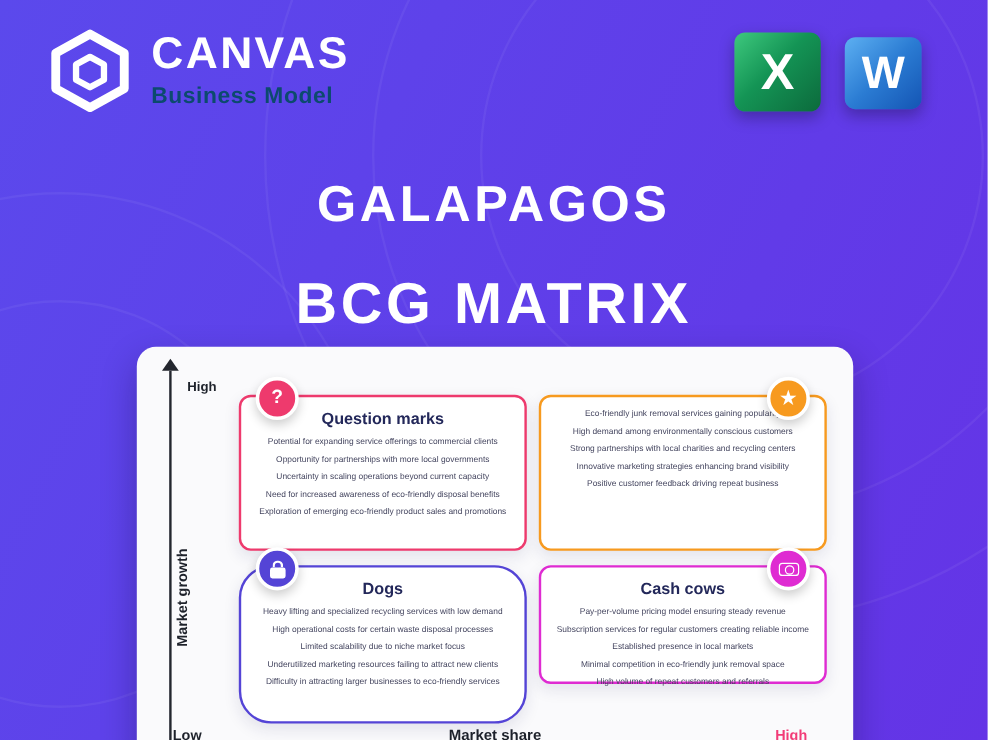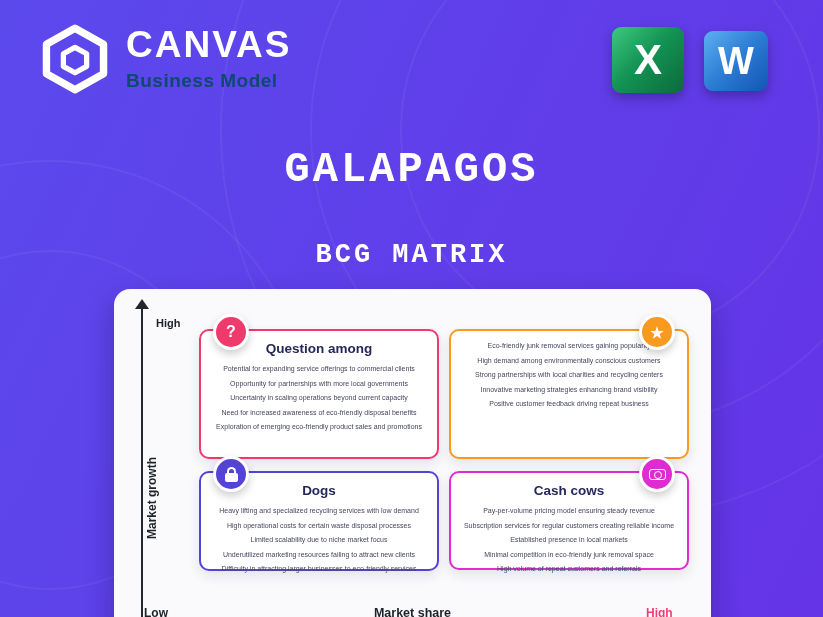--- a/index.html
+++ b/index.html
@@ -24,42 +24,42 @@
 
   
   .office-icon { position:absolute; border-radius:9px; display:flex; align-items:center; justify-content:center;
     color:#fff; font-weight:bold; box-shadow:0 5px 12px rgba(0,0,0,.28); cursor:pointer; }
   .excel { left:612px; top:27px; width:72px; height:66px; font-size:42px;
     background:linear-gradient(135deg,#3ec97e 0%,#149455 45%,#0c6a3c 100%); }
   .word  { left:704px; top:31px; width:64px; height:60px; font-size:38px;
     background:linear-gradient(135deg,#5db0f2 0%,#2b7cd3 50%,#1455b4 100%); }
 
   
-  .hero { position:absolute; left:0; width:100%; text-align:center; color:#fff; font-weight:bold; letter-spacing:3px;font-family:Liberation Mono, monospace; }
+  .hero { position:absolute; left:0; width:100%; text-align:center; color:#fff; font-weight:bold; letter-spacing:3px; }
   .hero1 { top:146px; font-size:42px; }
-  .hero2 { top:240px; font-size:27px; }
+  .hero2 { top:226px; font-size:48px; }
 
   
   .card { position:absolute; left:114px; top:289px; width:597px; height:352px;
     background:#fafafc; border-radius:16px; box-shadow:0 12px 28px rgba(20,10,60,.3); }
   .y-line  { position:absolute; left:27px; top:20px; height:320px; width:2px; background:#23262e; }
   .y-arrow { position:absolute; left:21px; top:10px; width:0; height:0;
     border-left:7px solid transparent; border-right:7px solid transparent; border-bottom:10px solid #23262e; }
   .y-high  { position:absolute; left:42px; top:28px; font-size:11px; font-weight:bold; color:#1e222b; }
   .y-title { position:absolute; left:31px; top:104px; height:210px; writing-mode:vertical-rl; transform:rotate(180deg);
     font-size:12px; font-weight:bold; color:#1e222b; display:flex; align-items:center; justify-content:center; }
   .x-low   { position:absolute; left:30px; top:317px; font-size:12px; font-weight:bold; color:#1e222b; }
   .x-title { position:absolute; left:0; width:100%; text-align:center; top:317px; font-size:12.5px; font-weight:bold; color:#1e222b; }
   .x-high  { position:absolute; left:532px; top:317px; font-size:12px; font-weight:bold; color:#f23b77; }
 
   .quadrant { position:absolute; background:#ffffff; border:2px solid var(--accent,#999);
     border-radius:10px; box-shadow:0 5px 12px rgba(30,30,90,.10); text-align:center; padding:10px 6px 0; }
   .q-tl { left:85px;  top:40px;  width:240px; height:130px; }
   .q-tr { left:335px; top:40px;  width:240px; height:130px; }
-  .q-bl { left:85px;  top:182px; width:240px; height:100px; }
+  .q-bl { left:85px;  top:182px; width:240px; height:132px;border-radius:27px; }
   .q-br { left:335px; top:182px; width:240px; height:99px; }
   .q-title { font-size:13.5px; font-weight:bold; color:#23285a; margin:0 0 8px; }
   .q-item  { font-size:7px; color:#44455f; margin:0 0 5.5px; line-height:1.3; white-space:nowrap; }
 
   .badge { position:absolute; top:-17px; width:36px; height:36px; border-radius:50%;
     border:3px solid #fff; background:var(--accent,#999); box-shadow:0 4px 9px rgba(0,0,0,.2);
     display:flex; align-items:center; justify-content:center; }
   .badge-left  { left:12px; }
   .badge-right { right:12px; }
   .glyph { color:#fff; font-weight:bold; font-size:16px; line-height:1; }
@@ -107,21 +107,21 @@
   <div class="y-high">High</div>
   <div class="y-title">Market growth</div>
   <div class="x-low">Low</div>
   <div class="x-title">Market share</div>
   <div class="x-high" style="color: rgb(242, 59, 119);">High</div>
 
   <article class="quadrant q-tl" style="--accent: #ee3a6d;">
     <div class="badge badge-left">
       <span class="glyph">?</span>
     </div>
-    <h3 class="q-title">Question among</h3>
+    <h3 class="q-title">Question marks</h3>
     <p class="q-item">Potential for expanding service offerings to commercial clients</p>
     <p class="q-item">Opportunity for partnerships with more local governments</p>
     <p class="q-item">Uncertainty in scaling operations beyond current capacity</p>
     <p class="q-item">Need for increased awareness of eco-friendly disposal benefits</p>
     <p class="q-item">Exploration of emerging eco-friendly product sales and promotions</p>
   </article>
 
   <article class="quadrant q-tr" style="--accent: #f79a1f;">
     <div class="badge badge-right">
       <span class="glyph" style="font-size:15px">★</span>

